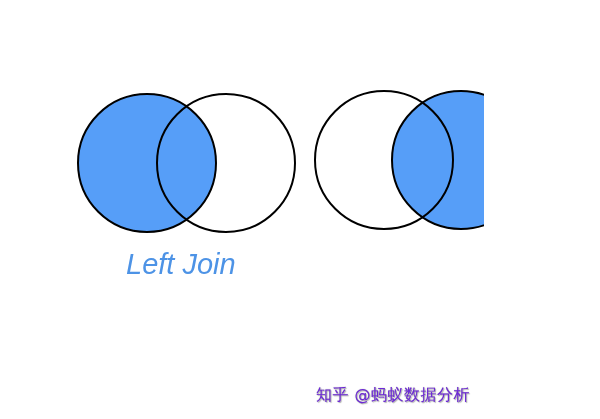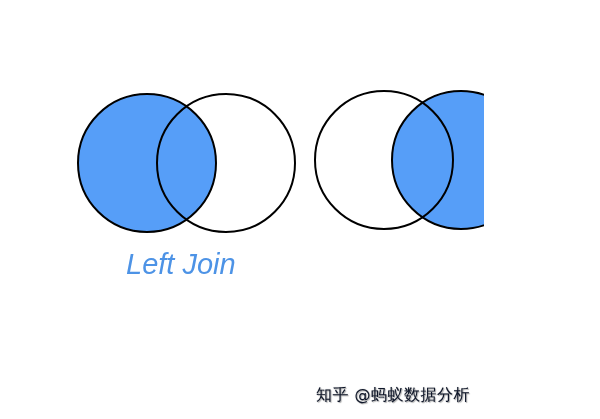--- a/index.html
+++ b/index.html
@@ -15,21 +15,21 @@
     line-height: 1;
   }
   #label-left { left: 126px; top: 250px; }
   #label-right { left: 352px; top: 244px; }
   .watermark {
     position: absolute;
     right: 14px;
     top: 385px;
     font-family: "DejaVu Sans", sans-serif;
     font-size: 16px;
-    color: #0f172a;
+    color: #6d28d9;
     text-shadow: 0 0 1px #9a9a9a, 1px 1px 1px #b0b0b0;
     white-space: nowrap;
     letter-spacing: 0.5px;
   }
 </style>
 </head>
 <body>
 
 <div id="stage">
   <svg class="venn" width="600" height="419" viewBox="0 0 600 419">

